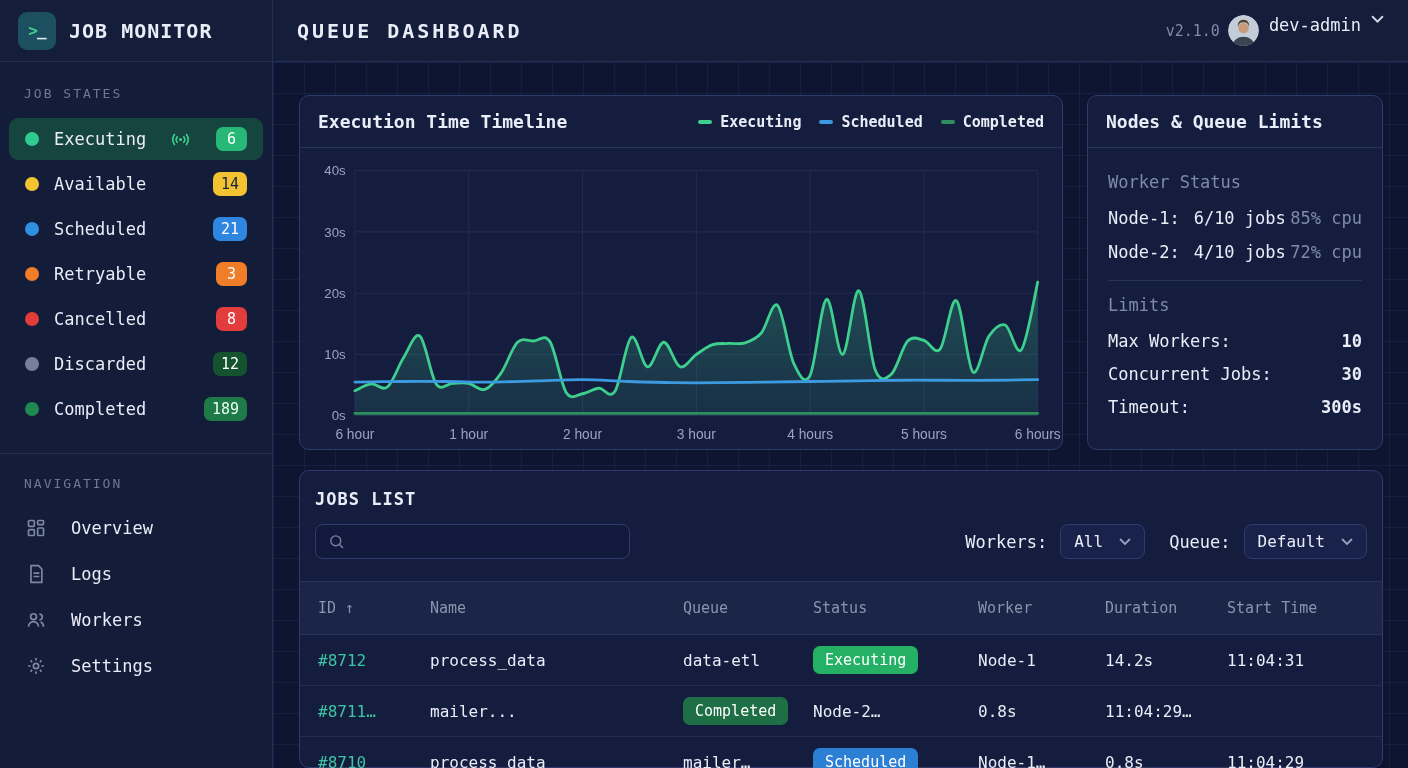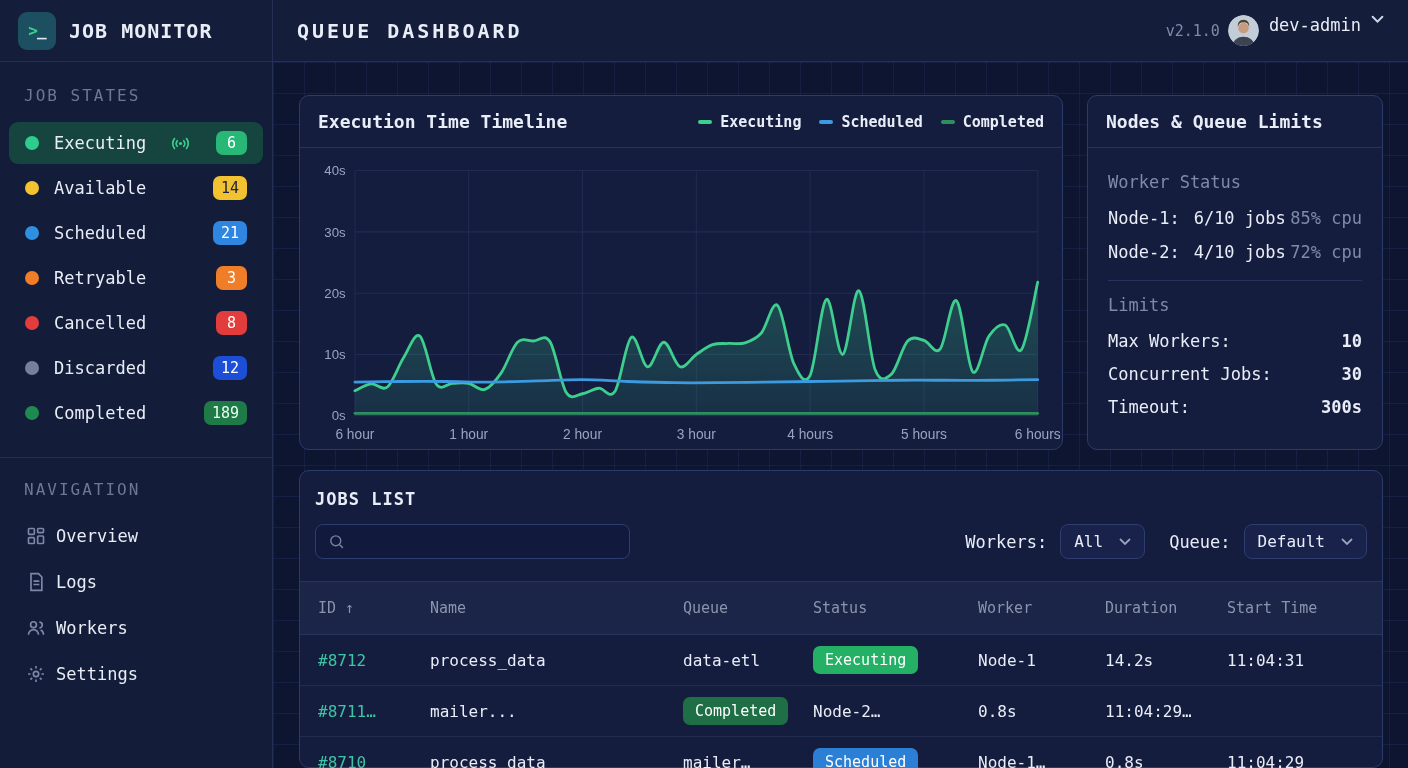--- a/index.html
+++ b/index.html
@@ -17,30 +17,30 @@
   .topbar{display:flex;align-items:center;padding:0 24px;background:#141d3a;border-bottom:1px solid #242f55;}
   .page-title{font-size:20px;font-weight:bold;letter-spacing:3px;}
   .topbar-right{margin-left:auto;display:flex;align-items:center;}
   .version{color:#7f8aa8;font-size:15px;margin-right:8px;}
   .avatar{width:31px;height:31px;border-radius:50%;overflow:hidden;flex:0 0 auto;cursor:pointer;}
   .user-menu{display:flex;gap:10px;cursor:pointer;}
   .username{font-size:17px;}
 
   
   .sidebar{background:#131c38;border-right:1px solid #242f55;padding-top:20px;display:flex;flex-direction:column;}
-  .section-label{color:#6d7894;font-size:16px;letter-spacing:2px;padding:0 24px;margin:4px 0 14px;}
+  .section-label{color:#6d7894;font-size:13px;letter-spacing:2px;padding:0 24px;margin:4px 0 14px;}
   .side-item{display:flex;align-items:center;gap:15px;margin:3px 9px;padding:9px 16px;border-radius:9px;
              font-size:17px;cursor:pointer;}
   .side-item.active{background:#16443e;}
   .dot{width:14px;height:14px;border-radius:50%;flex:0 0 auto;}
   .side-badge{margin-left:auto;padding:3px 8px;border-radius:7px;font-size:15px;min-width:31px;text-align:center;}
   .live-wrap{margin-left:auto;display:flex;align-items:center;}
   .side-item.active .side-badge{margin-left:10px;}
   .sidebar-divider{border-top:1px solid #242f55;margin:20px 0 18px;}
-  .nav-item{display:flex;align-items:flex-end;gap:10px;padding:13px 26px;font-size:17px;cursor:pointer;}
+  .nav-item{display:flex;align-items:flex-end;gap:25px;padding:13px 26px;font-size:17px;cursor:pointer;}
   .nav-icon{color:#7d88a6;display:flex;align-items:center;}
 
   
   .main{padding:33px 25px 0 26px;overflow:hidden;display:flex;flex-direction:column;gap:20px;
         background-color:#0d1531;
         background-image:linear-gradient(rgba(52,72,134,0.22) 1px,transparent 1px),
                          linear-gradient(90deg,rgba(52,72,134,0.22) 1px,transparent 1px);
         background-size:31px 31px;}
   .top-row{display:flex;gap:24px;}
   .card{background:#141d3e;border:1px solid #2c3b6a;border-radius:10px;}
@@ -162,21 +162,21 @@
           <span class="side-badge" style="background: rgb(240, 125, 40); color: rgb(255, 255, 255);">3</span>
         </div>
         <div class="side-item">
           <span class="dot" style="background: rgb(226, 60, 60);"></span>
           <span>Cancelled</span>
           <span class="side-badge" style="background: rgb(226, 60, 60); color: rgb(255, 255, 255);">8</span>
         </div>
         <div class="side-item">
           <span class="dot" style="background: rgb(118, 128, 155);"></span>
           <span>Discarded</span>
-          <span class="side-badge" style="background: #1d4ed8; color: rgb(255, 255, 255); text-align: right;">12</span>
+          <span class="side-badge" style="background: #14532d; color: rgb(255, 255, 255); text-align: right;">12</span>
         </div>
         <div class="side-item">
           <span class="dot" style="background: rgb(31, 138, 80);"></span>
           <span>Completed</span>
           <span class="side-badge" style="background: rgb(30, 122, 71); color: rgb(234, 255, 243);">189</span>
         </div>
       </div>
     <div class="sidebar-divider"></div>
     <div class="section-label">NAVIGATION</div>
     <div id="nav-list">

